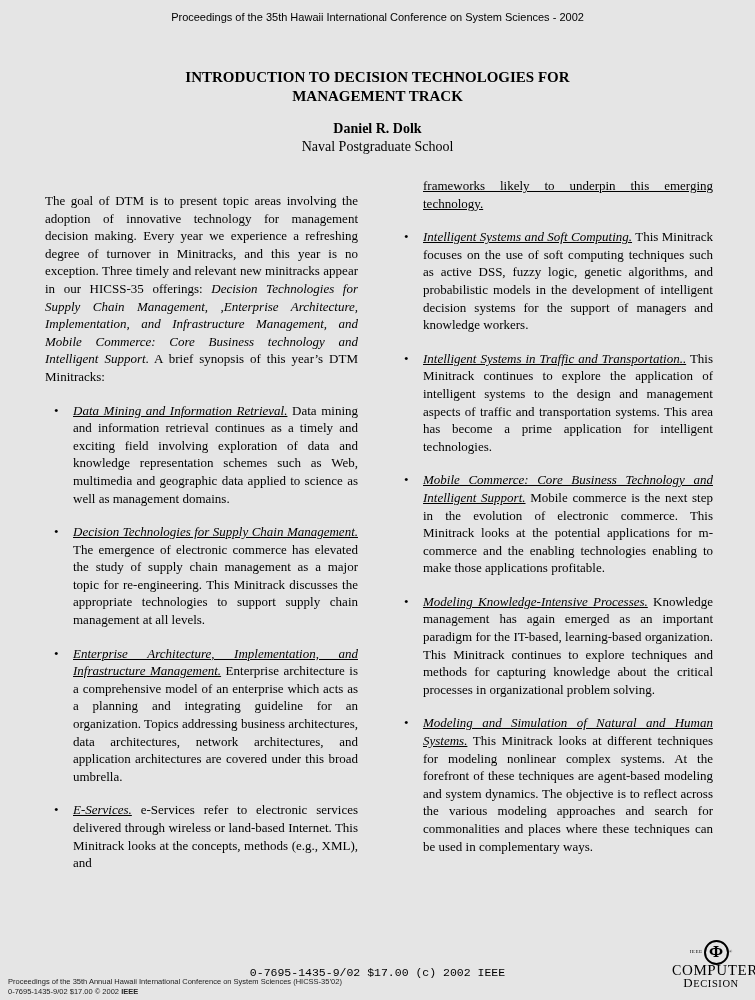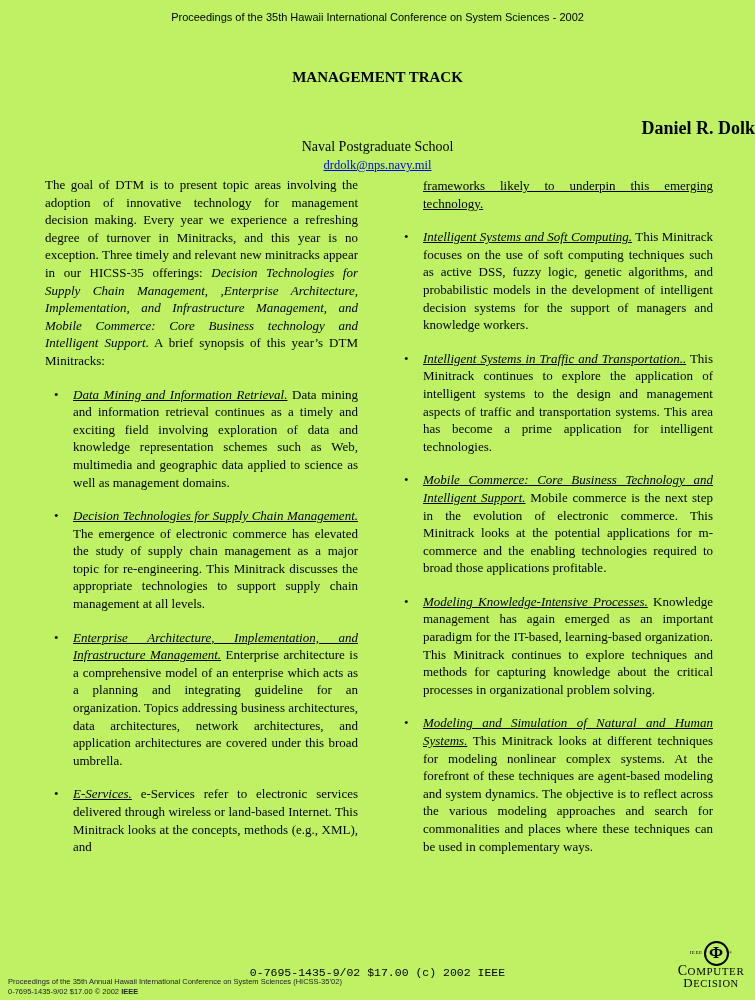--- a/index.html
+++ b/index.html
@@ -1,44 +1,44 @@
 <!DOCTYPE html>
 <html><head>
 <meta charset="utf-8">
 <style>
   html,body { margin:0; padding:0; background:#888; }
   .page {
     position:relative; width:755px; height:1000px; margin:0 auto;
-    background:#bef264; color:#000; overflow:hidden;
+    background:#e5e5e5; color:#000; overflow:hidden;
     font-family:"Liberation Serif", serif;
   }
   .header-line {
     position:absolute; top:11px; left:0; right:0; text-align:center;
     font-family:"Liberation Sans", sans-serif; font-size:11px;
   }
   .title-block {
     position:absolute; top:68px; left:0; right:0; text-align:center;
     font-weight:bold; font-size:15px; line-height:18.5px;
   }
   .author-block {
     position:absolute; top:120px; left:0; right:0; text-align:center; line-height:17.5px;
   }
-  .author-name { font-weight:bold; font-size:18px;text-align:right; }
+  .author-name { font-weight:bold; font-size:14px; }
   .author-affil { font-size:14px; }
   .author-email a { font-size:12.5px; color:#0000EE; text-decoration:underline; }
   .columns {
     position:absolute; top:176px; left:45px; width:668px;
     display:flex; gap:37px;
   }
   .col {
     text-align:justify; font-size:13px; line-height:17.6px;
   }
   .col-left  { width:313px; }
   .col-right { width:318px; }
-  .intro { margin:0 0 0 0; }
+  .intro { margin:16px 0 0 0; }
   .cont-para { margin:1px 0 16px 0; padding-left:28px;text-decoration:underline; }
   ul.bullets { list-style:none; margin:16px 0 0 0; padding:0; }
   li.bullet { position:relative; padding-left:28px; margin-bottom:16px; }
   li.bullet .marker { position:absolute; left:9px; top:0; }
   .b-title { font-style:italic; text-decoration:underline; }
   .footer-center {
     position:absolute; bottom:21px; left:0; right:0; text-align:center;
     font-family:Liberation Mono, monospace; font-size:11.5px;
   }
   .footer-small {
@@ -51,40 +51,40 @@
     position:absolute; right:5px; bottom:10px; width:78px; text-align:center;
     font-family:"Liberation Serif", serif;
   }
   .cs-top { height:26px; line-height:26px; white-space:nowrap; }
   .cs-ieee { font-size:5px; letter-spacing:0.5px; vertical-align:bottom; margin-right:1px; }
   .cs-phi {
     display:inline-block; width:21px; height:21px; border:2.5px solid #000; border-radius:50%;
     font-size:17px; font-weight:bold; line-height:20px; vertical-align:middle; text-align:center;
   }
   .cs-reg { font-size:5px; vertical-align:bottom; }
-  .cs-computer { font-size:11px; letter-spacing:0.6px; line-height:12px; }
+  .cs-computer { font-size:15px; letter-spacing:0.6px; line-height:12px; }
   .cs-computer::first-letter { font-size:14px; }
   .cs-society  { font-size:10.5px; letter-spacing:0.6px; line-height:12px; }
   .cs-society::first-letter { font-size:13px; }
 </style>
 </head>
 <body>
 
 <div class="page">
 
   <div class="header-line">Proceedings of the 35th Hawaii International Conference on System Sciences - 2002</div>
 
   <div class="title-block">
+    <div>INTRODUCTION TO DECISION TECHNOLOGIES FOR</div>
     <div>MANAGEMENT TRACK</div>
   </div>
 
   <div class="author-block">
     <div class="author-name">Daniel R. Dolk</div>
     <div class="author-affil">Naval Postgraduate School</div>
-    <div class="author-email"><a href="#">drdolk@nps.navy.mil</a></div>
   </div>
 
   <div class="columns">
 
     <div class="col col-left">
       <p class="intro"><span>The goal of DTM is to present topic areas involving the adoption of innovative technology for management decision making.  Every year we experience a refreshing degree of turnover in Minitracks, and this year is no exception.  Three timely and relevant new minitracks appear in our HICSS-35 offerings: </span><i>Decision Technologies for Supply Chain Management, ,Enterprise Architecture, Implementation, and Infrastructure Management, and Mobile Commerce: Core Business technology and Intelligent Support</i><span>.  A brief synopsis of this year’s DTM Minitracks:</span></p>
 
       <ul class="bullets">
         <li class="bullet">
           <span class="marker">•</span>
@@ -119,21 +119,21 @@
           <span class="b-body">This Minitrack focuses on the use of soft computing techniques such as active DSS, fuzzy logic, genetic algorithms, and probabilistic models in the development of intelligent decision systems for the support of managers and knowledge workers.</span>
         </li>
         <li class="bullet">
           <span class="marker">•</span>
           <span class="b-title">Intelligent Systems in Traffic and Transportation..</span>
           <span class="b-body">This Minitrack continues to explore the application of intelligent systems to the design and management aspects of traffic and transportation systems.  This area has become a prime application for intelligent technologies.</span>
         </li>
         <li class="bullet">
           <span class="marker">•</span>
           <span class="b-title">Mobile Commerce: Core Business Technology and Intelligent Support.</span>
-          <span class="b-body">Mobile commerce is the next step in the evolution of electronic commerce.  This Minitrack looks at the potential applications for m-commerce and the enabling technologies required to broad those applications profitable.</span>
+          <span class="b-body">Mobile commerce is the next step in the evolution of electronic commerce.  This Minitrack looks at the potential applications for m-commerce and the enabling technologies enabling to make those applications profitable.</span>
         </li>
         <li class="bullet">
           <span class="marker">•</span>
           <span class="b-title">Modeling Knowledge-Intensive Processes.</span>
           <span class="b-body">Knowledge management has again emerged as an important paradigm for the IT-based, learning-based organization.  This Minitrack continues to explore techniques and methods for capturing knowledge about the critical processes in organizational problem solving.</span>
         </li>
         <li class="bullet">
           <span class="marker">•</span>
           <span class="b-title">Modeling and Simulation of Natural and Human Systems.</span>
           <span class="b-body">This Minitrack looks at different techniques for modeling nonlinear complex systems.  At the forefront of these techniques are agent-based modeling and system dynamics.  The objective is to reflect across the various modeling approaches and search for commonalities and places where these techniques can be used in complementary ways.</span>

